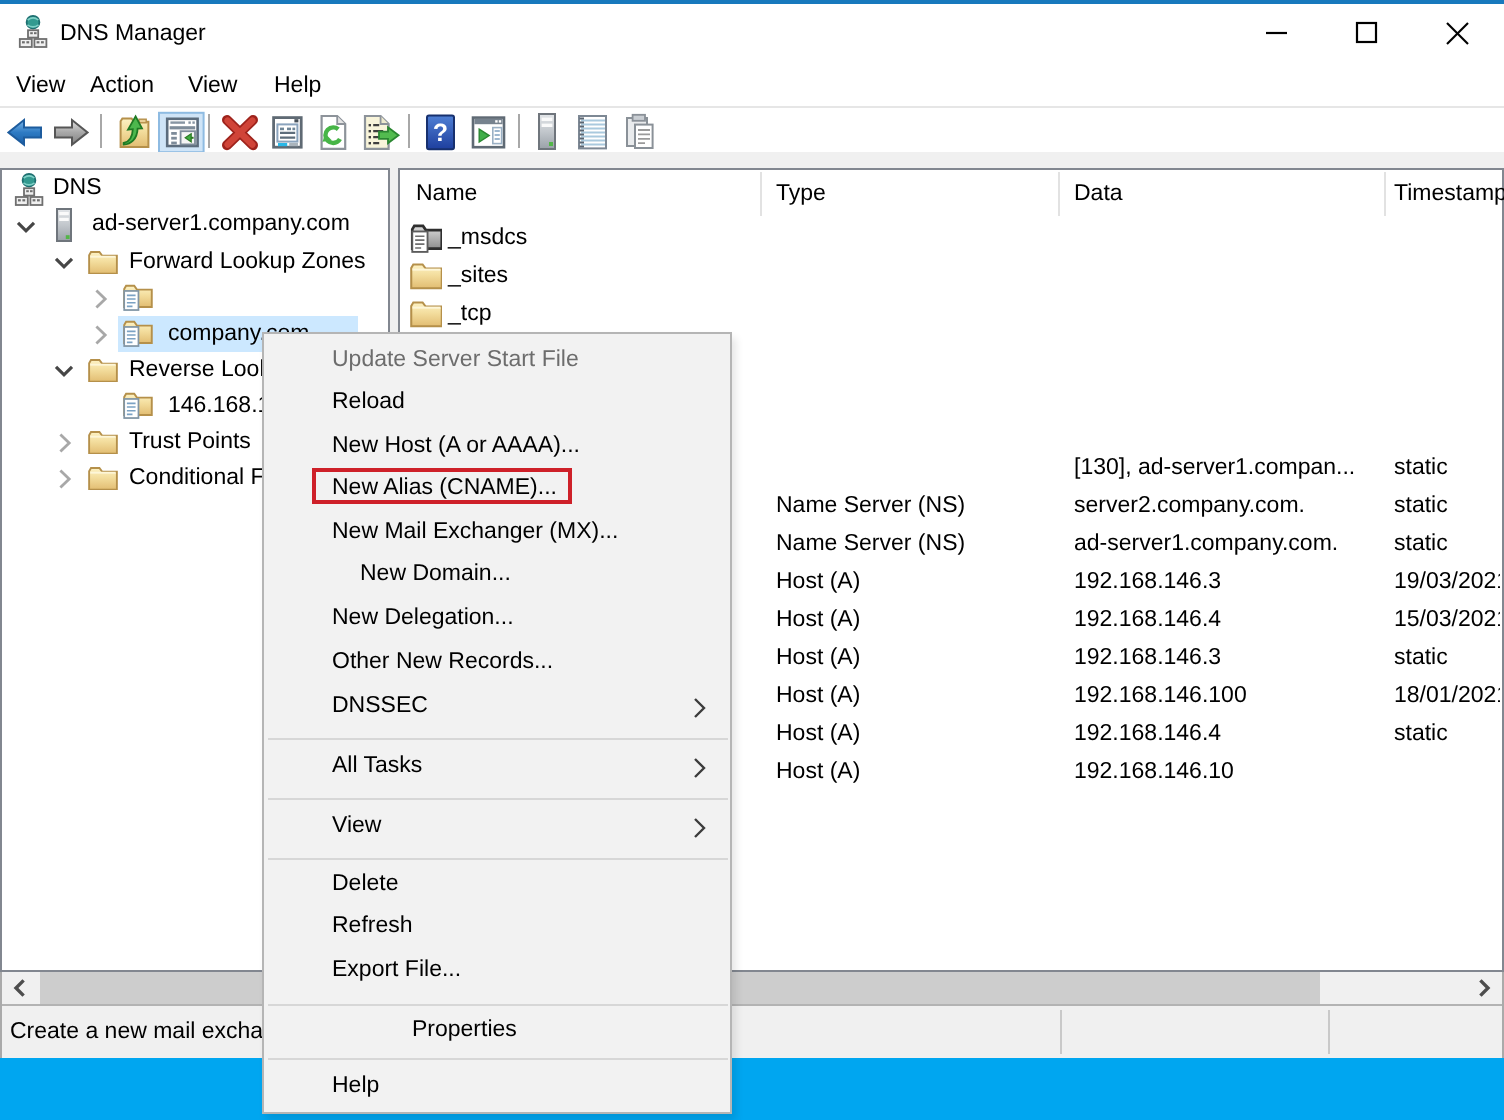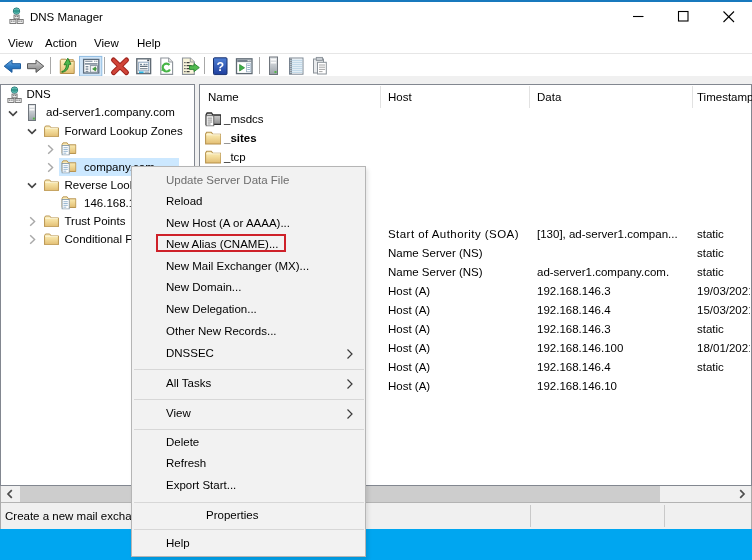--- a/index.html
+++ b/index.html
@@ -180,21 +180,21 @@
   </svg>
   </div>
 
   <div class="abs" style="left:0;top:76px;width:752px;height:410px;background:#f0f0f0;"></div>
 
   <div class="abs" style="left:0;top:84px;width:195px;height:402px;background:#fff;border:1px solid #828790;box-sizing:border-box;overflow:hidden;"></div>
 
   <div class="abs" style="left:199px;top:84px;width:553px;height:402px;background:#fff;border:1px solid #828790;box-sizing:border-box;"></div>
 
   <div class="txt" style="left:208px;top:88px;">Name</div>
-  <div class="txt" style="left:388px;top:88px;">Host</div>
+  <div class="txt" style="left:388px;top:88px;">Type</div>
   <div class="txt" style="left:537px;top:88px;">Data</div>
   <div class="txt" style="left:697px;top:88px;">Timestamp</div>
   <div class="hdrsep" style="left:380px;"></div>
   <div class="hdrsep" style="left:529px;"></div>
   <div class="hdrsep" style="left:692px;"></div>
 
   <div id="treerows" class="abs" style="left:2px;top:85px;width:192px;height:400px;overflow:hidden;">
 
     <div class="abs" style="left:56.5px;top:73px;width:120px;height:17.5px;background:#cce8ff;"></div>
 
@@ -265,31 +265,31 @@
   </div>
 
   <div id="listrows" class="abs" style="left:201px;top:85px;width:549px;height:400px;overflow:hidden;">
     <svg class="abs" style="left:3.5px;top:27px;" width="16.5" height="14.5">
         <use href="#zonegray"></use>
       </svg>
     <div class="txt" style="left:23px;top:25.2px;">_msdcs</div>
     <svg class="abs" style="left:3.5px;top:46px;" width="16.5" height="14">
         <use href="#folder"></use>
       </svg>
-    <div class="txt" style="left:23px;top:44.25px;font-weight:bold;">_sites</div>
+    <div class="txt" style="left:23px;top:44.25px;">_sites</div>
     <svg class="abs" style="left:3.5px;top:65px;" width="16.5" height="14">
         <use href="#folder"></use>
       </svg>
     <div class="txt" style="left:23px;top:63.3px;">_tcp</div>
 
-    <div class="txt" style="left:187px;top:139.5px;letter-spacing:0.45px;">Start of Authority (SOA)</div>
     <div class="txt" style="left:336px;top:139.5px;text-align:right;">[130], ad-server1.compan...</div>
     <div class="txt" style="left:496px;top:139.5px;">static</div>
 
     <div class="txt" style="left:187px;top:158.55px;">Name Server (NS)</div>
+    <div class="txt" style="left:336px;top:158.55px;">server2.company.com.</div>
     <div class="txt" style="left:496px;top:158.55px;">static</div>
 
     <div class="txt" style="left:187px;top:177.6px;">Name Server (NS)</div>
     <div class="txt" style="left:336px;top:177.6px;">ad-server1.company.com.</div>
     <div class="txt" style="left:496px;top:177.6px;">static</div>
 
     <div class="txt" style="left:187px;top:196.65px;">Host (A)</div>
     <div class="txt" style="left:336px;top:196.65px;">192.168.146.3</div>
     <div class="txt" style="left:496px;top:196.65px;">19/03/2021</div>
 
@@ -329,37 +329,37 @@
     <div class="abs" style="left:530px;top:2px;width:1px;height:22px;background:#c9c9c9;"></div>
     <div class="abs" style="left:664px;top:2px;width:1px;height:22px;background:#c9c9c9;"></div>
   </div>
 
   <div class="abs" style="left:0;top:529px;width:752px;height:31px;background:#00a6f0;"></div>
 
   <div class="abs" style="left:0;top:486px;width:1px;height:43px;background:#aaaaaa;"></div>
   <div class="abs" style="left:751px;top:486px;width:1px;height:43px;background:#aaaaaa;"></div>
 
   <div id="menu" class="abs" style="left:131px;top:166px;width:235px;height:391px;background:#f2f2f2;border:1px solid #b5b5b5;box-sizing:border-box;box-shadow:2px 3px 4px rgba(0,0,0,0.10);">
-    <div class="txt" style="left:34px;top:4px;color:#6d6d6d;">Update Server Data File</div>
+    <div class="txt" style="left:34px;top:4px;color:#6d6d6d;">Update Server Start File</div>
     <div class="txt" style="left:34px;top:25px;">Reload</div>
     <div class="txt" style="left:34px;top:46.5px;">New Host (A or AAAA)...</div>
     <div class="txt" style="left:34px;top:68px;">New Alias (CNAME)...</div>
     <div class="txt" style="left:34px;top:89.5px;">New Mail Exchanger (MX)...</div>
-    <div class="txt" style="left:34px;top:111px;">New Domain...</div>
+    <div class="txt" style="left:48px;top:111px;">New Domain...</div>
     <div class="txt" style="left:34px;top:133px;">New Delegation...</div>
     <div class="txt" style="left:34px;top:154.5px;">Other New Records...</div>
     <div class="txt" style="left:34px;top:176.5px;">DNSSEC</div>
     <div class="abs" style="left:2px;top:202px;width:230px;height:1px;background:#d7d7d7;"></div>
     <div class="txt" style="left:34px;top:206.5px;">All Tasks</div>
     <div class="abs" style="left:2px;top:232px;width:230px;height:1px;background:#d7d7d7;"></div>
     <div class="txt" style="left:34px;top:236.5px;">View</div>
     <div class="abs" style="left:2px;top:262px;width:230px;height:1px;background:#d7d7d7;"></div>
     <div class="txt" style="left:34px;top:265.5px;">Delete</div>
     <div class="txt" style="left:34px;top:287px;">Refresh</div>
-    <div class="txt" style="left:34px;top:309px;">Export Start...</div>
+    <div class="txt" style="left:34px;top:309px;">Export File...</div>
     <div class="abs" style="left:2px;top:335px;width:230px;height:1px;background:#d7d7d7;"></div>
     <div class="txt" style="left:34px;top:338.5px;margin-left:40px;">Properties</div>
     <div class="abs" style="left:2px;top:362px;width:230px;height:1px;background:#d7d7d7;"></div>
     <div class="txt" style="left:34px;top:366.5px;">Help</div>
     <svg class="abs" style="left:214px;top:181px;width:8px;height:12px;">
         <path d="M1.5 1.5 L6 6 L1.5 10.5" fill="none" stroke="#3c3c3c" stroke-width="1.2"></path>
       </svg>
     <svg class="abs" style="left:214px;top:211px;width:8px;height:12px;">
         <path d="M1.5 1.5 L6 6 L1.5 10.5" fill="none" stroke="#3c3c3c" stroke-width="1.2"></path>
       </svg>

